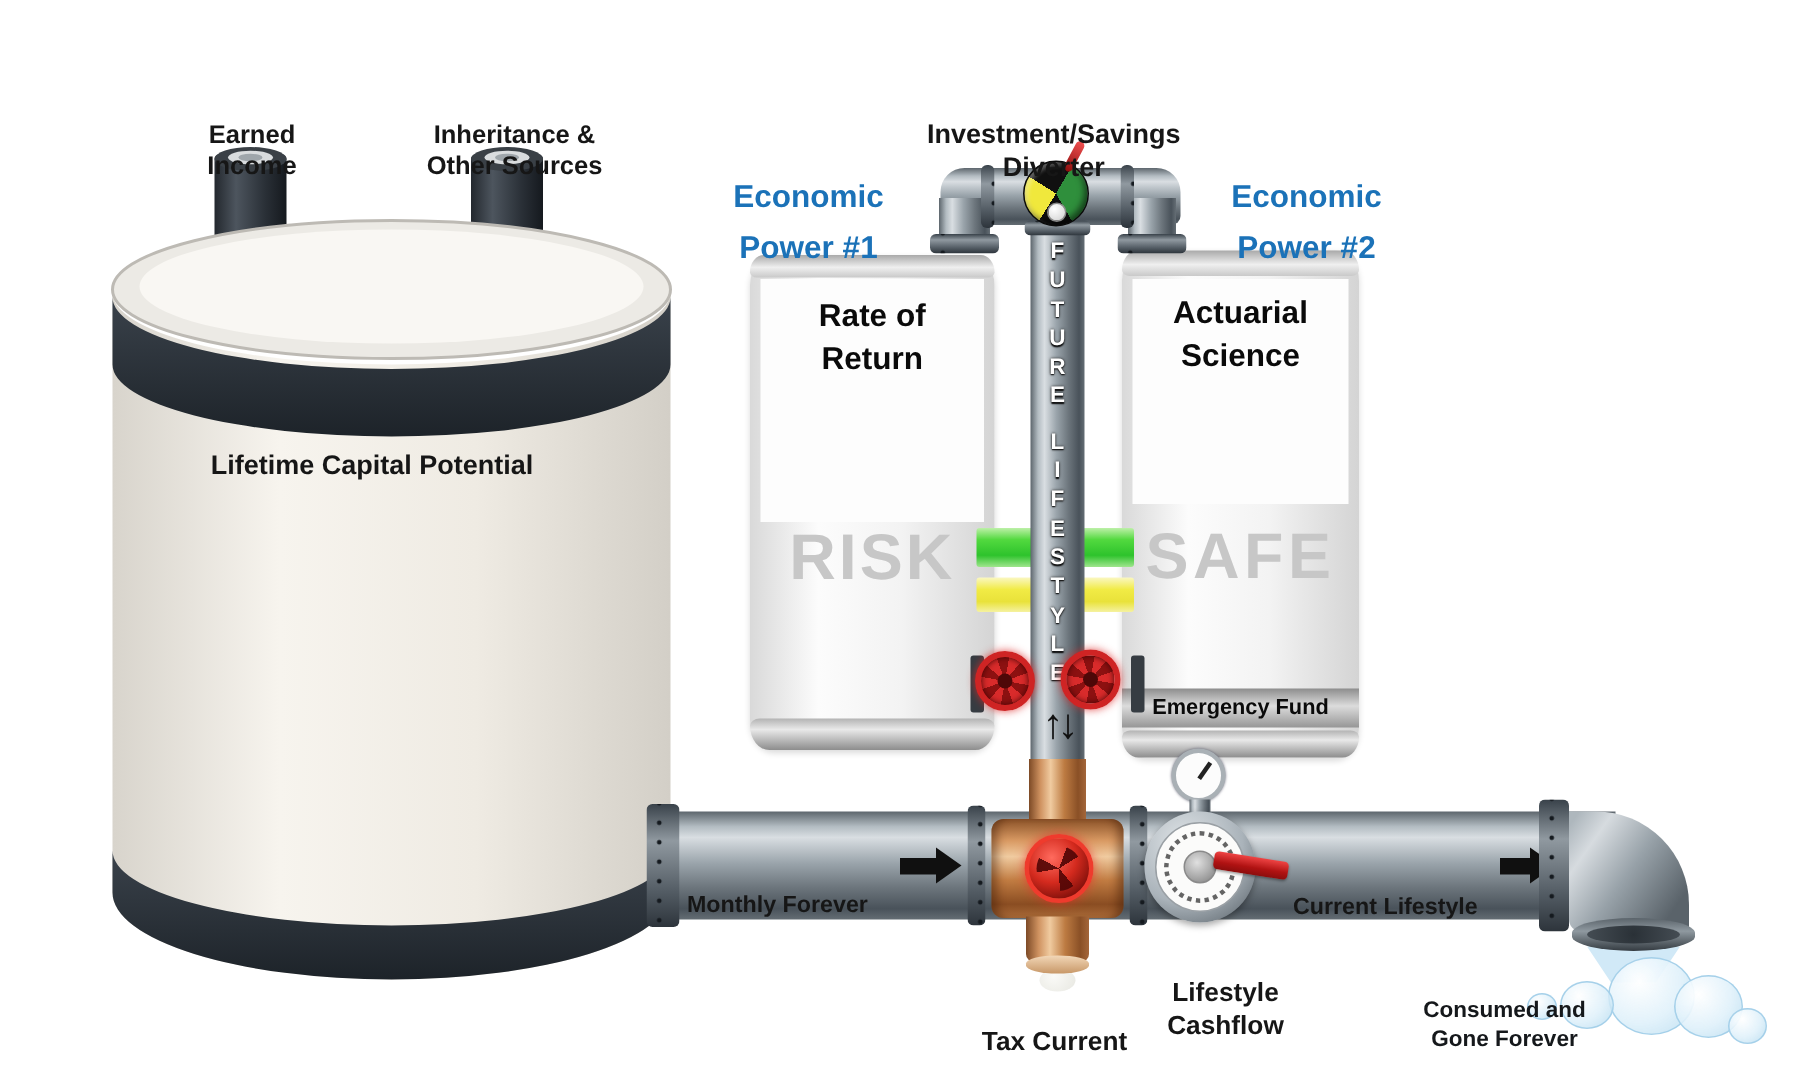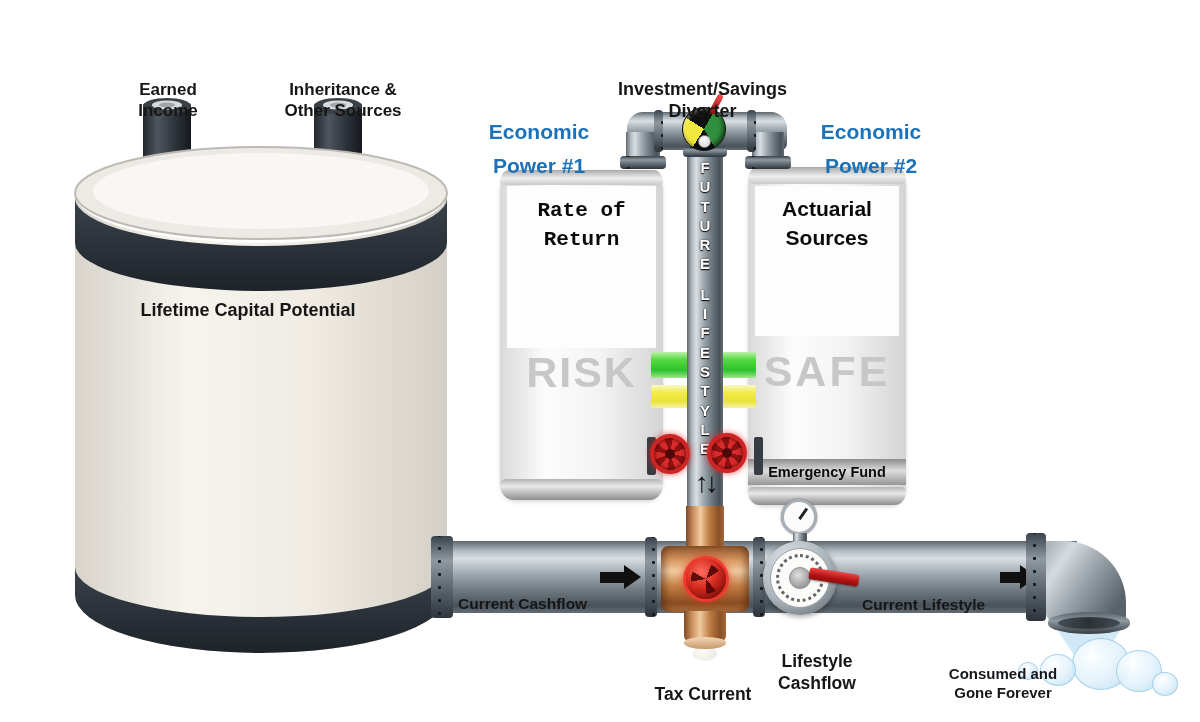--- a/index.html
+++ b/index.html
@@ -114,31 +114,31 @@
   <div class="lbl ml" style="left:595px;top:49px;width:215px;font-size:18px;line-height:22px;">Investment/Savings
 Diverter</div>
   <div class="lbl ml" style="left:474px;top:86px;width:130px;font-size:21px;line-height:34px;color:#1b72b8;">Economic
 Power #1</div>
   <div class="lbl ml" style="left:806px;top:86px;width:130px;font-size:21px;line-height:34px;color:#1b72b8;">Economic
 Power #2</div>
 
   <div class="stank" style="left:500px;top:170px;width:163px;height:330px;">
     <div class="toprim"></div>
     <div class="patch" style="top:16px;height:162px;"></div>
-    <div class="title ml" style="top:26px;font-family:Liberation Mono, monospace;">Rate of
+    <div class="title ml" style="top:26px;">Rate of
 Return</div>
     <div class="mark" style="top:178px;">RISK</div>
     <div class="botrim"></div>
   </div>
 
   <div class="stank" style="left:748px;top:167px;width:158px;height:338px;">
     <div class="toprim" style="height:17px;"></div>
     <div class="patch" style="top:19px;height:150px;"></div>
     <div class="title ml" style="top:27px;">Actuarial
-Sources</div>
+Science</div>
     <div class="mark" style="top:180px;letter-spacing:3px;">SAFE</div>
     <div class="band" style="top:292px;">Emergency Fund</div>
     <div class="botrim" style="height:18px;"></div>
   </div>
 
   <div class="abs" style="left:651px;top:352px;width:105px;height:26px;z-index:2;border-radius:2px;
               background:linear-gradient(to bottom,#bdf0a8,#52d93f 30%,#2ec32c 70%,#9fe58d);"></div>
   <div class="abs" style="left:651px;top:385px;width:105px;height:23px;z-index:2;border-radius:2px;
               background:linear-gradient(to bottom,#faf7c2,#f1eb45 35%,#e9e23a 70%,#f5f2a0);"></div>
 
@@ -187,21 +187,21 @@
   <div class="bracket" style="left:754px;top:437px;"></div>
   <div class="wheel" style="left:650px;top:434px;">
     <div class="hub"></div>
   </div>
   <div class="wheel" style="left:707px;top:433px;">
     <div class="hub"></div>
   </div>
 
   <div class="abs pipeH" style="left:437px;top:541px;width:640px;height:72px;z-index:2;"></div>
   <div class="abs flange" style="left:431px;top:536px;width:22px;height:82px;z-index:3;"></div>
-  <div class="lbl" style="left:458px;top:566px;width:142px;font-size:15.5px;text-align:left;z-index:4;">Current Cashflow</div>
+  <div class="lbl" style="left:458px;top:566px;width:142px;font-size:15.5px;text-align:left;z-index:4;">Monthly Forever</div>
   <div class="arrowShaft" style="left:600px;top:572px;width:24px;height:11px;"></div>
   <div class="arrowHead" style="left:624px;top:565px;"></div>
   <div class="abs flange" style="left:645px;top:537px;width:12px;height:80px;z-index:3;"></div>
   <div class="abs flange" style="left:753px;top:537px;width:12px;height:80px;z-index:3;"></div>
 
   <div class="abs copperH" style="left:661px;top:546px;width:88px;height:66px;z-index:4;border-radius:8px;
               box-shadow:inset 8px 0 6px -4px rgba(60,25,5,.45), inset -8px 0 6px -4px rgba(60,25,5,.45);"></div>
   <div class="abs" style="left:683px;top:556px;width:46px;height:46px;border-radius:50%;z-index:5;border:3px solid #ef3b2d;box-sizing:border-box;
               background:radial-gradient(circle at 38% 32%,#ff6b5e,#d42a1e 45%,#7e0f0a 80%);
               box-shadow:0 0 7px rgba(230,50,40,.75);">

